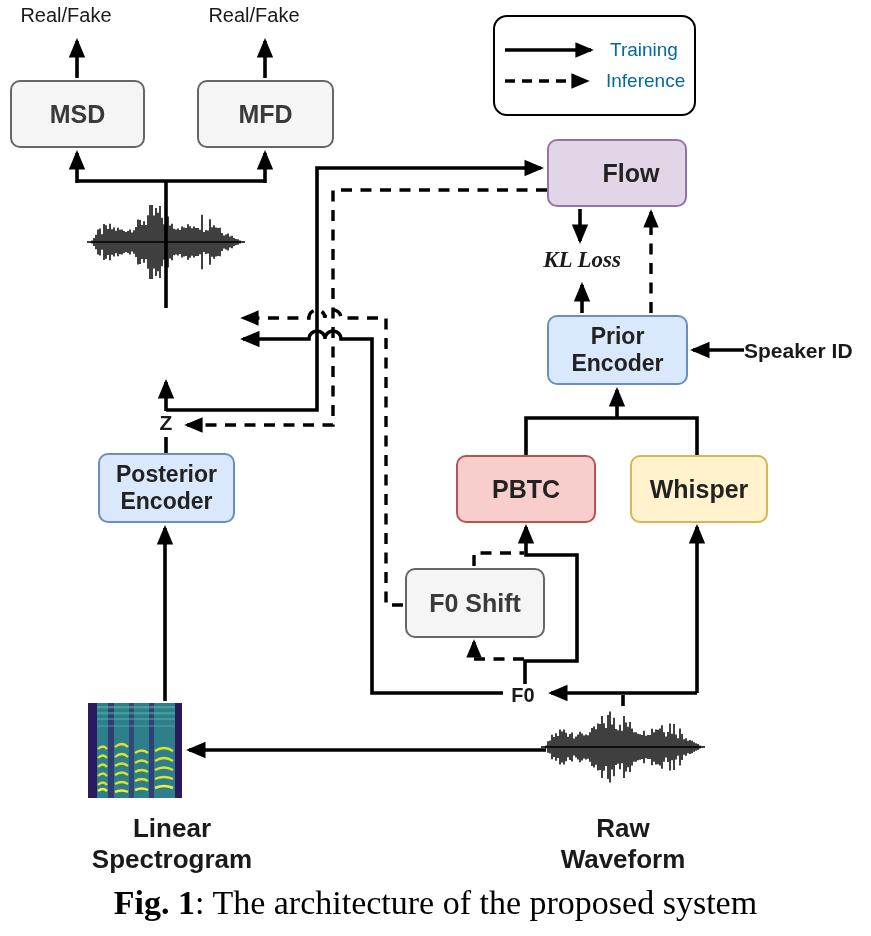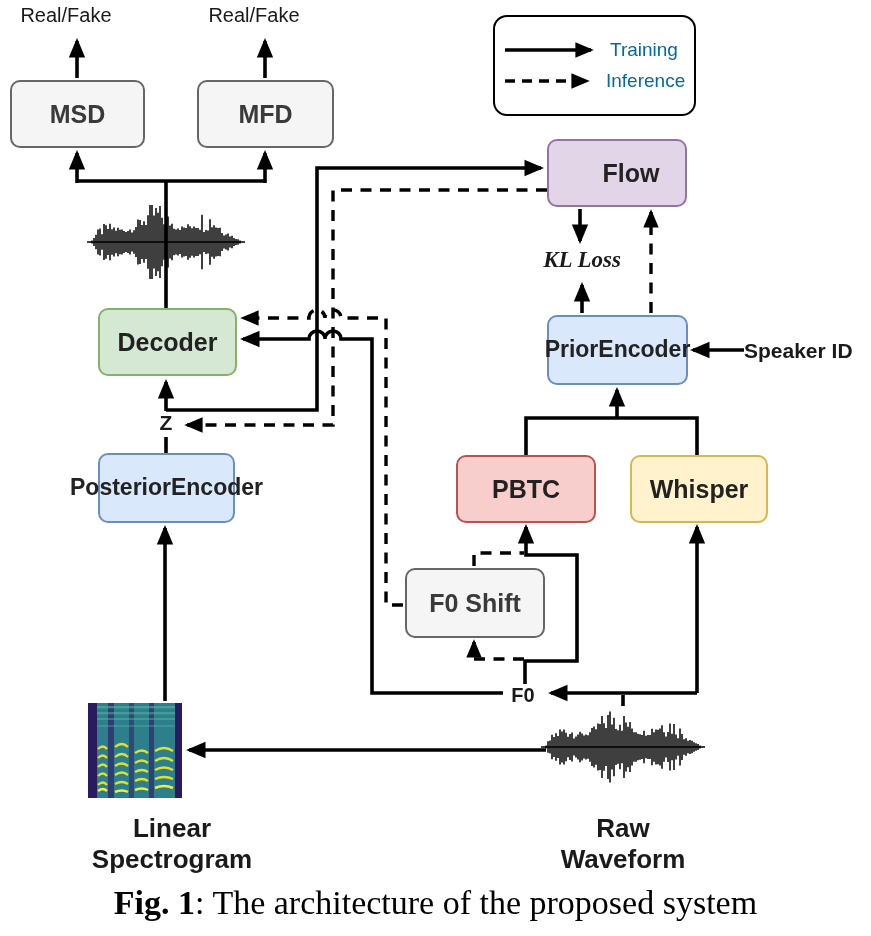--- a/index.html
+++ b/index.html
@@ -1,20 +1,20 @@
 <!DOCTYPE html>
 <html style="--decoder-fill: #d5e8d4; --decoder-border: #82b366; --encoder-fill: #dae8fc; --encoder-border: #6c8ebf; --flow-fill: #e1d5e7; --flow-border: #9673a6; --pbtc-fill: #f8cecc; --pbtc-border: #b85450; --whisper-fill: #fff2cc; --whisper-border: #d6b656; --gray-fill: #f5f5f5; --gray-border: #666666; --line: #000000;"><head>
 <meta charset="utf-8">
 <style>
   html,body{margin:0;padding:0;background:#ffffff;}
   .fig{position:relative;width:871px;height:936px;background:#fff;font-family:"Liberation Sans",sans-serif;overflow:hidden;}
   svg.layer{position:absolute;left:0;top:0;}
   .box{position:absolute;border-radius:10px;display:flex;align-items:center;justify-content:center;
        font-weight:bold;font-size:25px;color:#222;border:2.5px solid #666;box-sizing:border-box;background:#f5f5f5;}
-  .box.two{flex-direction:row;font-size:23px;line-height:1.18;}
+  .box.two{flex-direction:column;font-size:23px;line-height:1.18;}
   .green {background:var(--decoder-fill,#d5e8d4);border-color:var(--decoder-border,#82b366);}
   .blue  {background:var(--encoder-fill,#dae8fc);border-color:var(--encoder-border,#6c8ebf);}
   .purple{background:var(--flow-fill,#e1d5e7);border-color:var(--flow-border,#9673a6);padding-left:28px;}
   .red   {background:var(--pbtc-fill,#f8cecc);border-color:var(--pbtc-border,#b85450);align-items:center;}
   .yellow{background:var(--whisper-fill,#fff2cc);border-color:var(--whisper-border,#d6b656);}
   .gray  {background:var(--gray-fill,#f5f5f5);border-color:var(--gray-border,#666666);color:#3a3a3a;}
   .lbl{position:absolute;color:#1a1a1a;}
   .center{text-align:center;}
   .realfake{font-size:20px;}
   .small-bold{font-weight:bold;font-size:21px;}
@@ -96,23 +96,20 @@
 
   <div class="box gray" style="left:10px;top:80px;width:135px;height:68px">
     <span>MSD</span>
   </div>
   <div class="box gray" style="left:197px;top:80px;width:137px;height:68px">
     <span>MFD</span>
   </div>
   <div class="box purple" style="left:547px;top:139px;width:140px;height:68px">
     <span>Flow</span>
   </div>
-  <div class="box green" style="left:98px;top:308px;width:139px;height:68px">
-    <span>Decoder</span>
-  </div>
   <div class="box blue two" style="left:547px;top:315px;width:141px;height:70px">
     <span>Prior</span>
     <span>Encoder</span>
   </div>
   <div class="box blue two" style="left:98px;top:453px;width:137px;height:70px">
     <span>Posterior</span>
     <span>Encoder</span>
   </div>
   <div class="box red" style="left:456px;top:455px;width:140px;height:68px">
     <span>PBTC</span>

